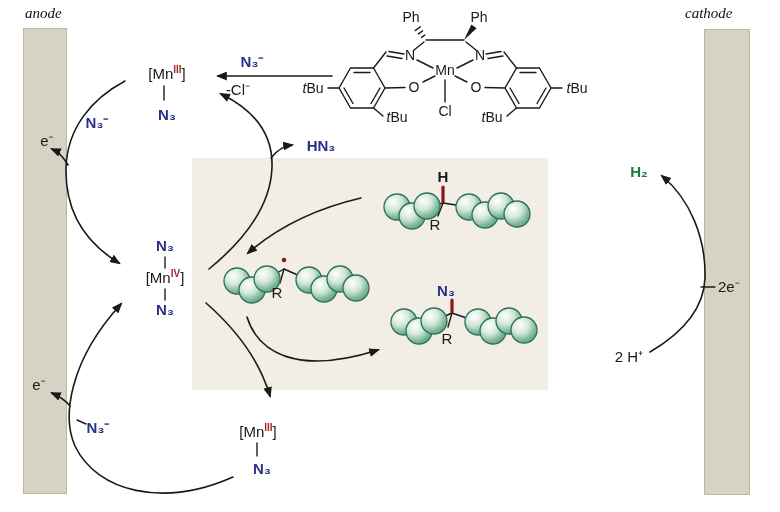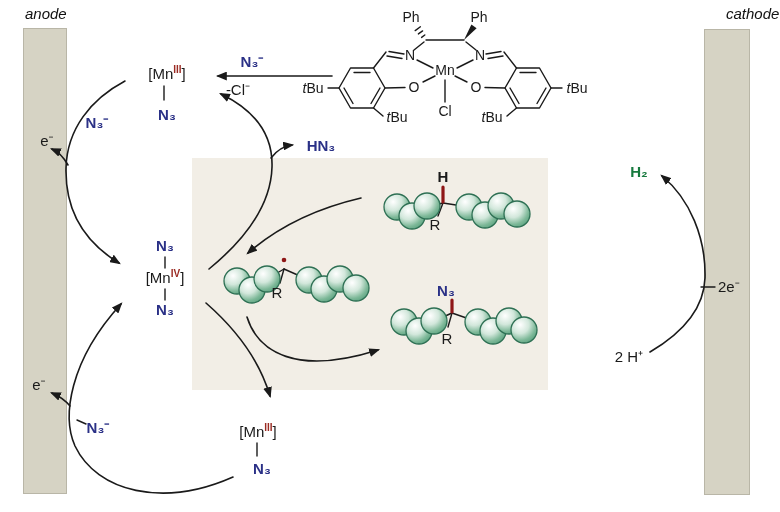--- a/index.html
+++ b/index.html
@@ -2,23 +2,23 @@
 <html><head>
 <meta charset="utf-8">
 <style>
   html,body{margin:0;padding:0;background:#ffffff;}
   .stage{position:relative;width:780px;height:512px;background:#ffffff;
          font-family:"Liberation Sans",sans-serif;overflow:hidden;}
   .electrode{position:absolute;background:#d6d3c4;border:1px solid #b9b6a7;box-sizing:border-box;}
   .anode-bar{left:23px;top:28px;width:44px;height:466px;}
   .cathode-bar{left:704px;top:29px;width:46px;height:466px;}
   .hl-box{position:absolute;left:192px;top:158px;width:356px;height:232px;background:#f2eee6;}
-  .elabel{position:absolute;top:5px;font-style:italic;font-size:15px;color:#111;}
+  .elabel{position:absolute;top:5px;font-style:italic;font-size:15px;color:#111;font-family:Liberation Serif, serif;}
   .anode-label{left:25px;}
-  .cathode-label{left:726px;}
+  .cathode-label{left:685px;}
   svg.layer{position:absolute;left:0;top:0;}
   .ar{fill:none;stroke:#1a1a1a;stroke-width:1.6;stroke-linecap:round;}
   .tk{fill:none;stroke:#1a1a1a;stroke-width:1.4;stroke-linecap:round;}
   .bd{fill:none;stroke:#1a1a1a;stroke-width:1.4;stroke-linecap:round;stroke-linejoin:round;}
   .rb{stroke:#8e1616;stroke-width:3.2;stroke-linecap:round;}
   text{font-family:"Liberation Sans",sans-serif;fill:#1a1a1a;font-size:15px;}
   .t14{font-size:14px;}
   .navy{fill:#2a3086;font-weight:bold;}
   .ox{fill:#9b2b23;font-weight:bold;font-size:10px;}
   .grn{fill:#177a3e;font-weight:bold;}

